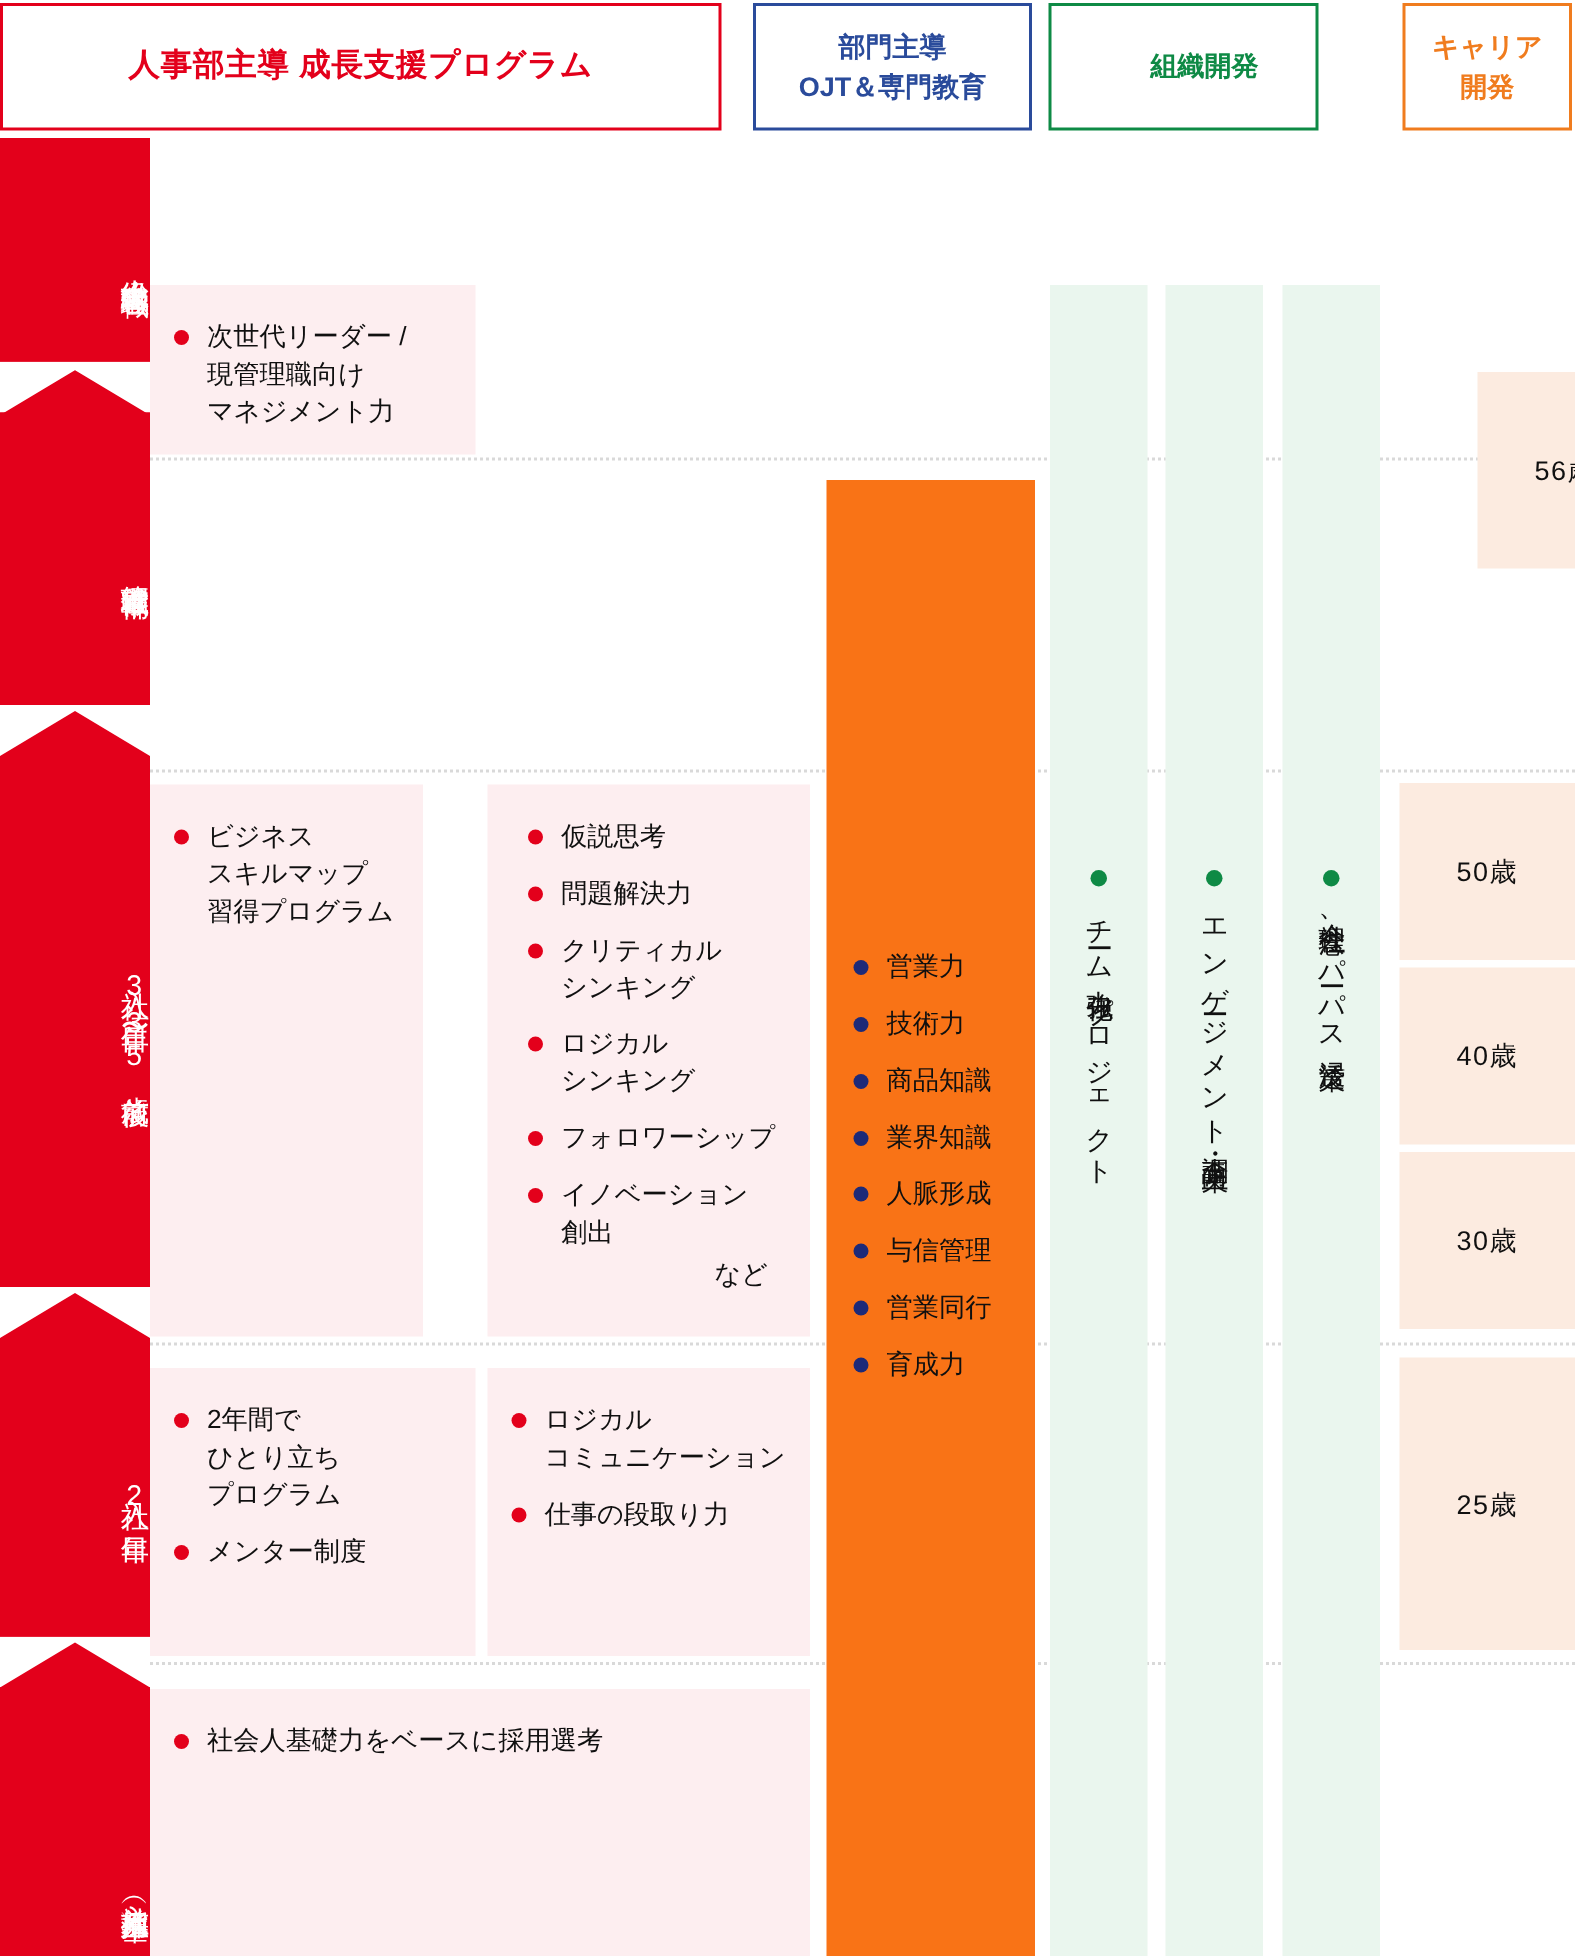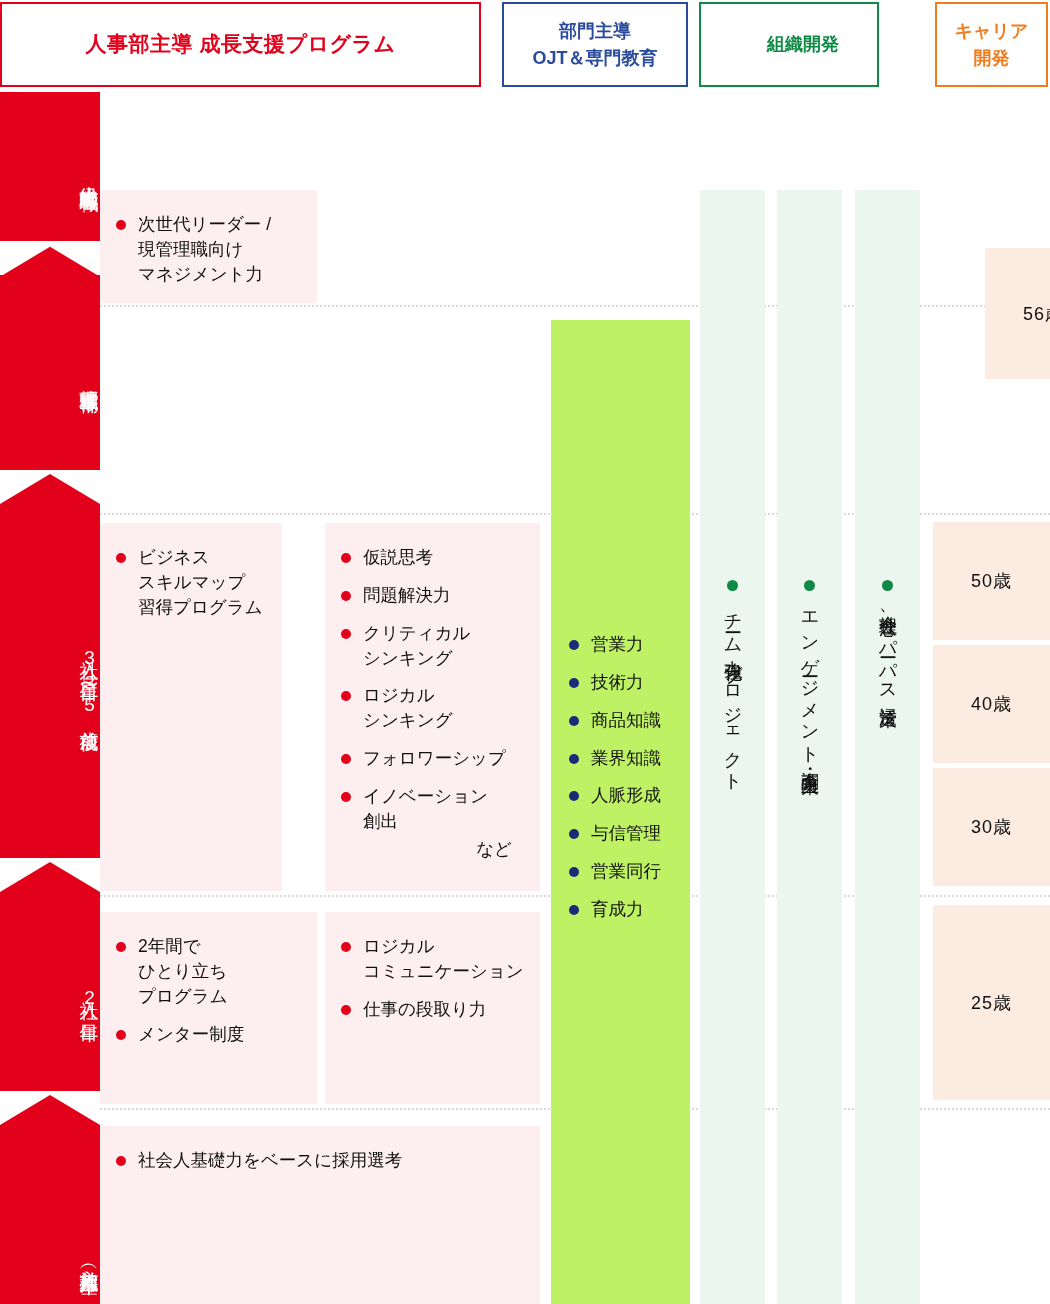--- a/index.html
+++ b/index.html
@@ -110,21 +110,21 @@
     height: 0px;
     border-top: 2px dotted #d9d9d9;
   }
 
   
   .card {
     position: absolute;
     box-sizing: border-box;
   }
   .card.pink   { background: #fdeef0; }
-  .card.blue   { background: #bef264; }
+  .card.blue   { background: #f97316; }
   .card.green  { background: #eaf6ee; }
 
   .bullets {
     margin: 0;
     padding: 0;
     list-style: none;
   }
   .bullets li {
     position: relative;
     padding-left: 24px;
@@ -297,21 +297,21 @@
       <li><span class="dot"></span><span>メンター制度</span></li>
     </ul>
   </div>
 
   <div class="card pink" style="left:100px;top:1126px;width:440px;height:178px;padding:22px 16px 0 14px;">
     <ul class="bullets red">
       <li><span class="dot"></span><span>社会人基礎力をベースに採用選考</span></li>
     </ul>
   </div>
 
-  <div class="card pink" style="left:325px;top:523px;width:215px;height:368px;padding:22px 10px 0 14px;">
+  <div class="card pink" style="left:325px;top:523px;width:215px;height:368px;padding:22px 10px 0 25px;">
     <ul class="bullets red">
       <li><span class="dot"></span><span>仮説思考</span></li>
       <li><span class="dot"></span><span>問題解決力</span></li>
       <li><span class="dot"></span><span>クリティカル
 シンキング</span></li>
       <li><span class="dot"></span><span>ロジカル
 シンキング</span></li>
       <li><span class="dot"></span><span>フォロワーシップ</span></li>
       <li><span class="dot"></span><span>イノベーション
 創出</span></li>

